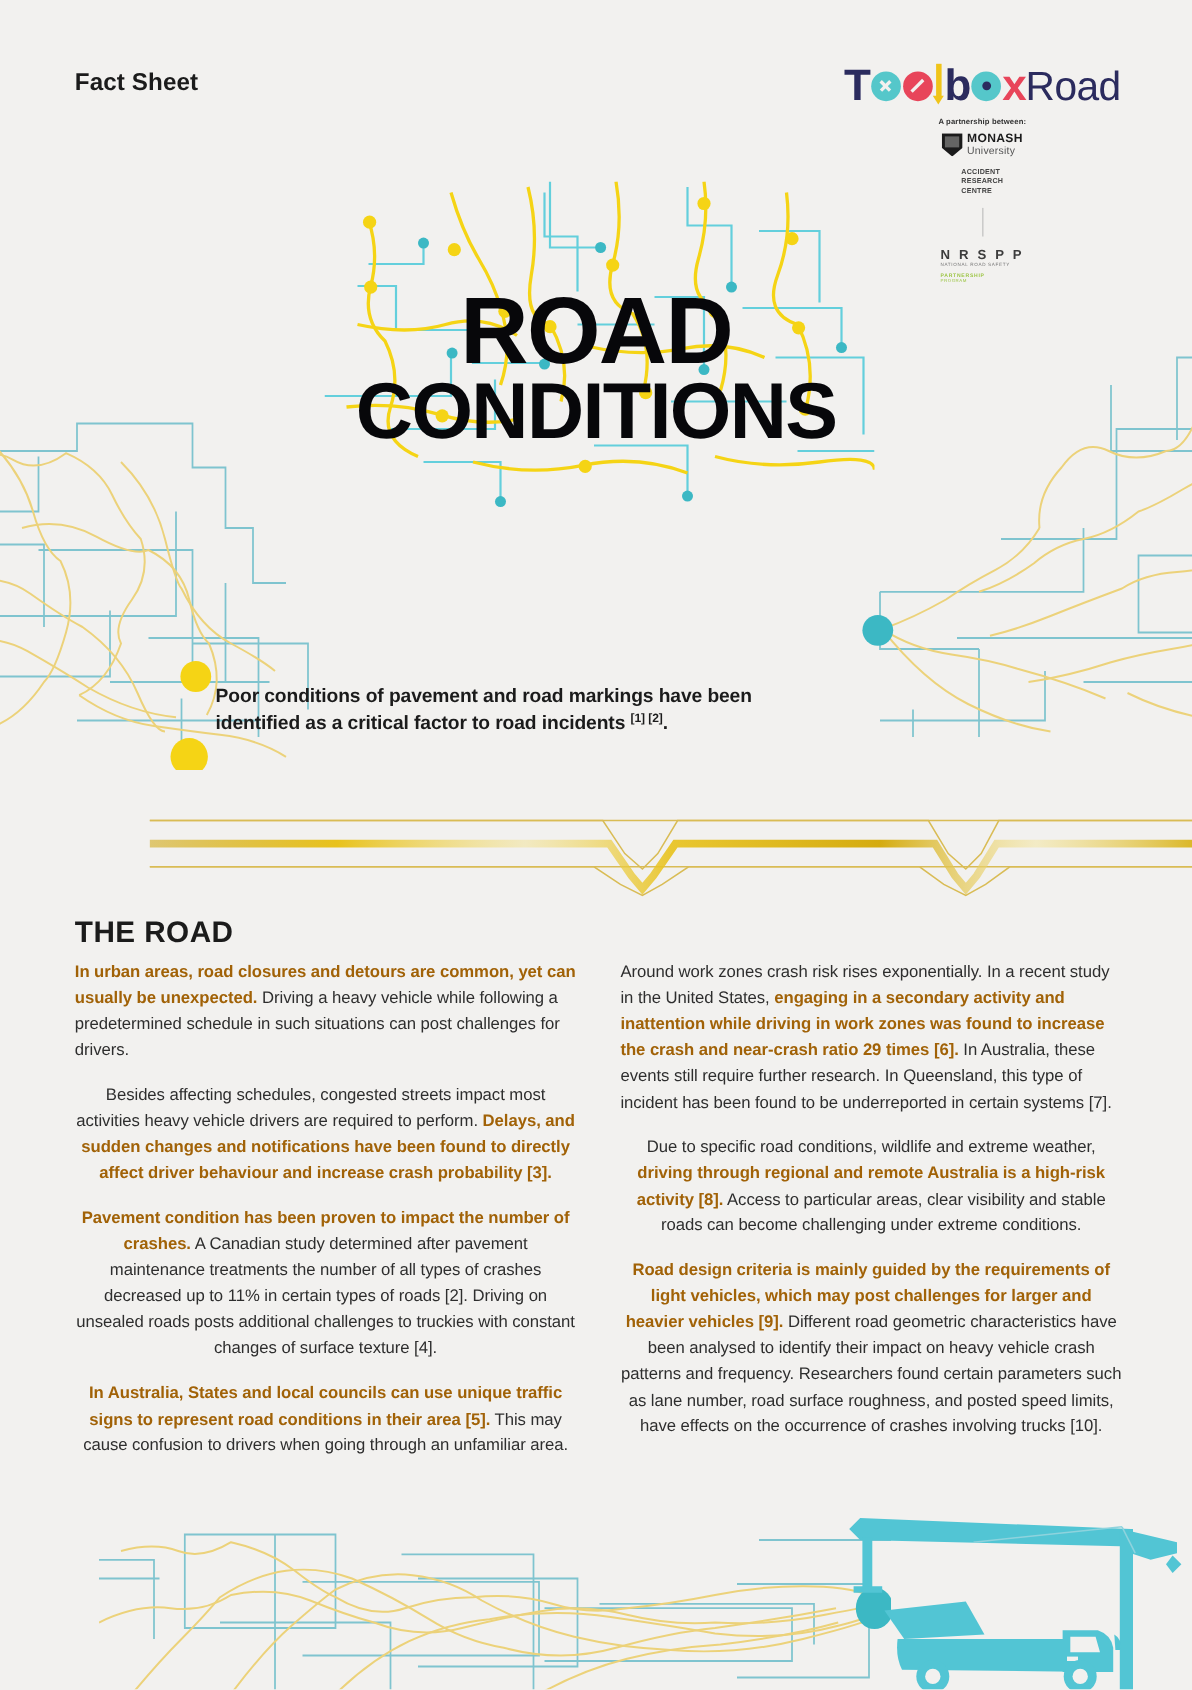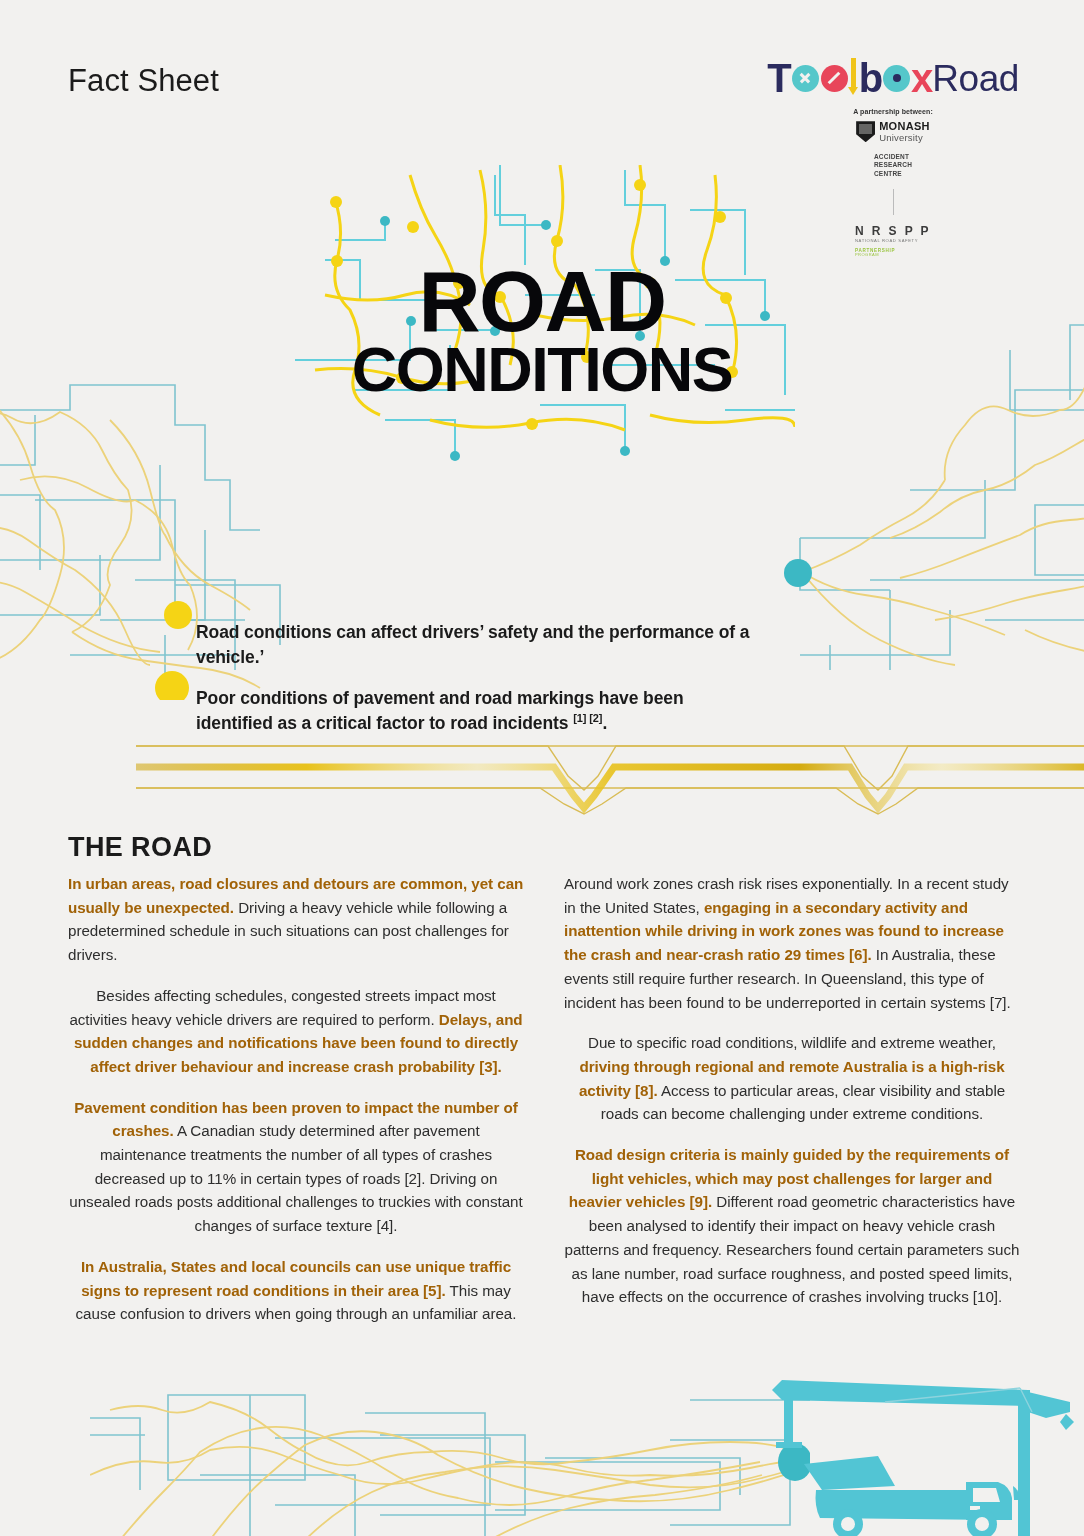--- a/index.html
+++ b/index.html
@@ -34,22 +34,22 @@
     position: absolute;
     top: 0; left: 0; right: 0;
     height: 170px;
   }
   .title-block {
     position: absolute;
     left: 68px;
     top: 60px;
   }
   .fact-sheet {
-    font-size: 31px;
-    font-weight: normal;
+    font-size: 22px;
+    font-weight: bold;
     color: #1b1b1b;
     letter-spacing: 0.1px;
     line-height: 1.35;
   }
   .doc-subtitle {
     font-size: 25px;
     font-weight: bold;
     color: #1b1b1b;
     letter-spacing: 0.1px;
     line-height: 1.35;
@@ -207,21 +207,21 @@
     text-align: center;
     z-index: 5;
   }
   .hero-line {
     font-size: 86px;
     font-weight: bold;
     color: #07070a;
     line-height: 0.92;
     letter-spacing: -1.5px;
   }
-  .hero-line.l2 { font-size: 63px; }
+  .hero-line.l2 { font-size: 72px; }
 
   
   .intro {
     position: absolute;
     left: 196px;
     top: 620px;
     width: 560px;
     z-index: 6;
   }
   .intro p {
@@ -447,21 +447,20 @@
     </div>
   </div>
 
   <div class="hero">
     <div class="hero-line">ROAD</div>
     <div class="hero-line l2">CONDITIONS</div>
   </div>
 
   <div class="intro-dot"></div>
   <div class="intro">
-    <p>Road conditions can affect drivers’ safety and the performance of a vehicle.’</p>
     <p><span>Poor conditions of pavement and road markings have been identified as a critical factor to road incidents </span><sup>[1] [2]</sup><span>.</span></p>
   </div>
 
   <svg id="road-divider" viewBox="0 0 948 82" preserveAspectRatio="none">
     <defs>
       <linearGradient id="goldgrad" x1="0" y1="0" x2="1" y2="0">
         <stop offset="0%" stop-color="#cfa50c" stop-opacity=".55"></stop>
         <stop offset="18%" stop-color="#e8c21c" stop-opacity="1"></stop>
         <stop offset="36%" stop-color="#f2e089" stop-opacity=".45"></stop>
         <stop offset="50%" stop-color="#e8c21c" stop-opacity=".9"></stop>

